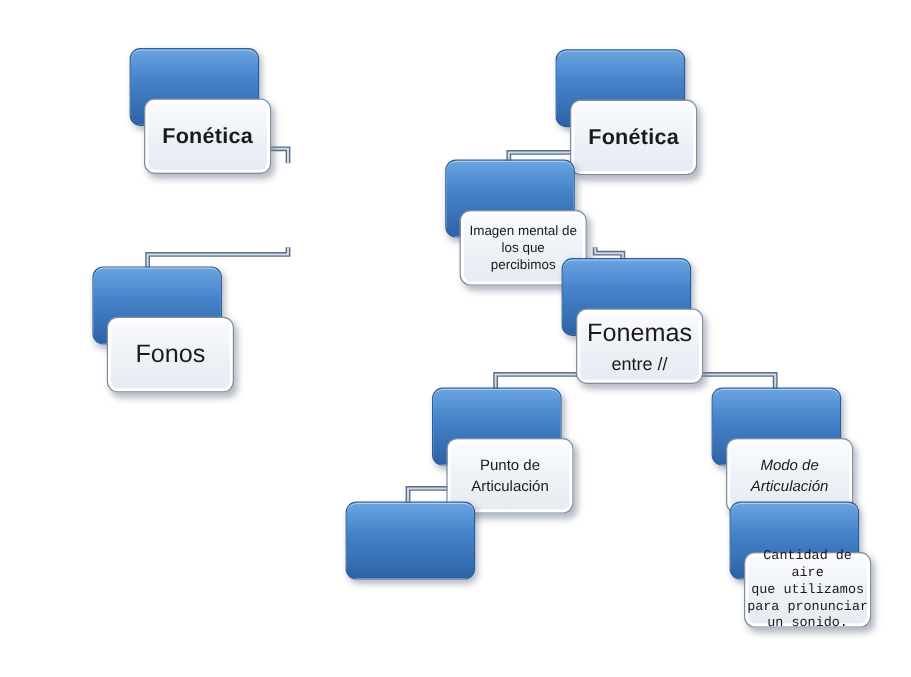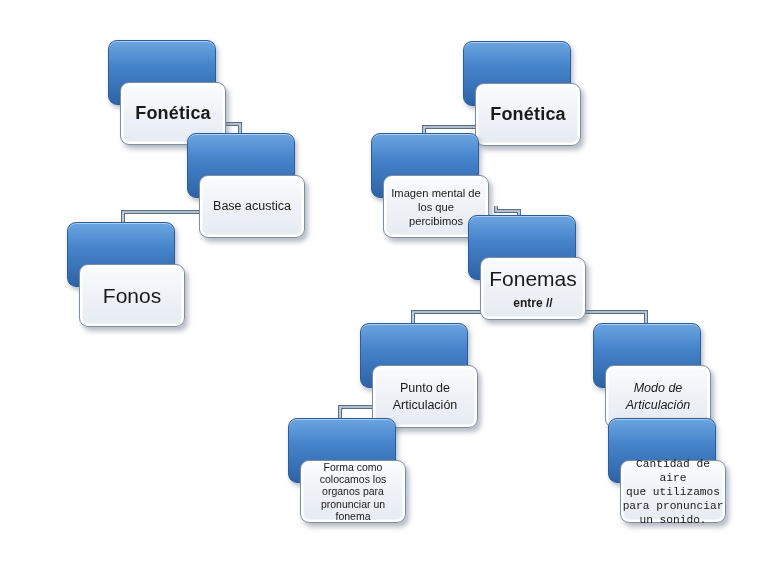--- a/index.html
+++ b/index.html
@@ -31,21 +31,21 @@
     display:flex;flex-direction:column;align-items:center;justify-content:center;
     color:var(--text,#1a1a1a);
     margin-top:30px;
   }
   .label{white-space:pre-line;text-align:center;}
   .size-title{font-size:18px;font-weight:700;letter-spacing:.2px;}
   .size-big{font-size:21px;font-weight:400;}
   .size-mid{font-size:12.5px;line-height:1.3;}
   .size-small{font-size:11.2px;line-height:1.25;text-align:center;}
   .size-tiny{font-size:10.5px;line-height:1.18;}
-  .sublabel{font-size:12px;margin-top:5px;font-weight:bold;}
+  .sublabel{font-size:15px;margin-top:5px;}
 </style>
 </head>
 <body>
 
 <div class="canvas">
 
   <svg class="connectors" width="759" height="564" viewBox="0 0 759 564">
     <defs>
       <path id="c-fonetica-base" d="M166,114 L166,124 L240,124 L240,136"></path>
       <path id="c-base-fonos" d="M240,206 L240,212 L123,212 L123,226"></path>
@@ -85,28 +85,22 @@
     </g>
   </svg>
 
   <div class="node" style="left:108px;top:40px;">
     <div class="card-back"></div>
     <div class="card-front">
       <div class="label size-title">Fonética</div>
     </div>
   </div>
 
-  <div class="node" style="left:187px;top:133px;">
-    <div class="card-back"></div>
-    <div class="card-front">
-      <div class="label size-mid">Base acustica</div>
-    </div>
-  </div>
 
-  <div class="node" style="left:67px;top:222px;padding-left:45px;">
+  <div class="node" style="left:77px;top:222px;padding-left:45px;">
     <div class="card-back"></div>
     <div class="card-front">
       <div class="label size-big">Fonos</div>
     </div>
   </div>
 
   <div class="node" style="left:463px;top:41px;">
     <div class="card-back"></div>
     <div class="card-front">
       <div class="label size-title">Fonética</div>
@@ -141,27 +135,20 @@
   <div class="node" style="left:593px;top:323px;font-style:italic;">
     <div class="card-back"></div>
     <div class="card-front">
       <div class="label size-mid">Modo de
 Articulación</div>
     </div>
   </div>
 
   <div class="node" style="left:288px;top:418px;">
     <div class="card-back"></div>
-    <div class="card-front">
-      <div class="label size-tiny">Forma como
-colocamos los
-organos para
-pronunciar un
-fonema</div>
-    </div>
   </div>
 
   <div class="node" style="left:608px;top:418px;font-family:Liberation Mono, monospace;">
     <div class="card-back"></div>
     <div class="card-front">
       <div class="label size-small">Cantidad de aire
 que utilizamos
 para pronunciar
 un sonido.</div>
     </div>

